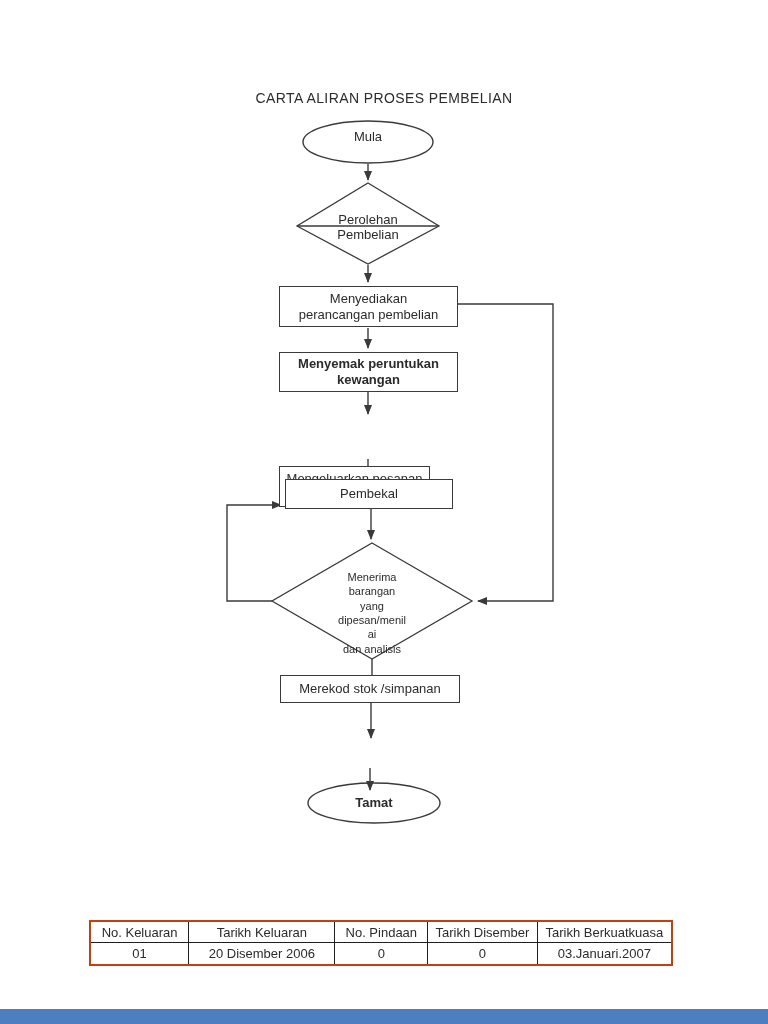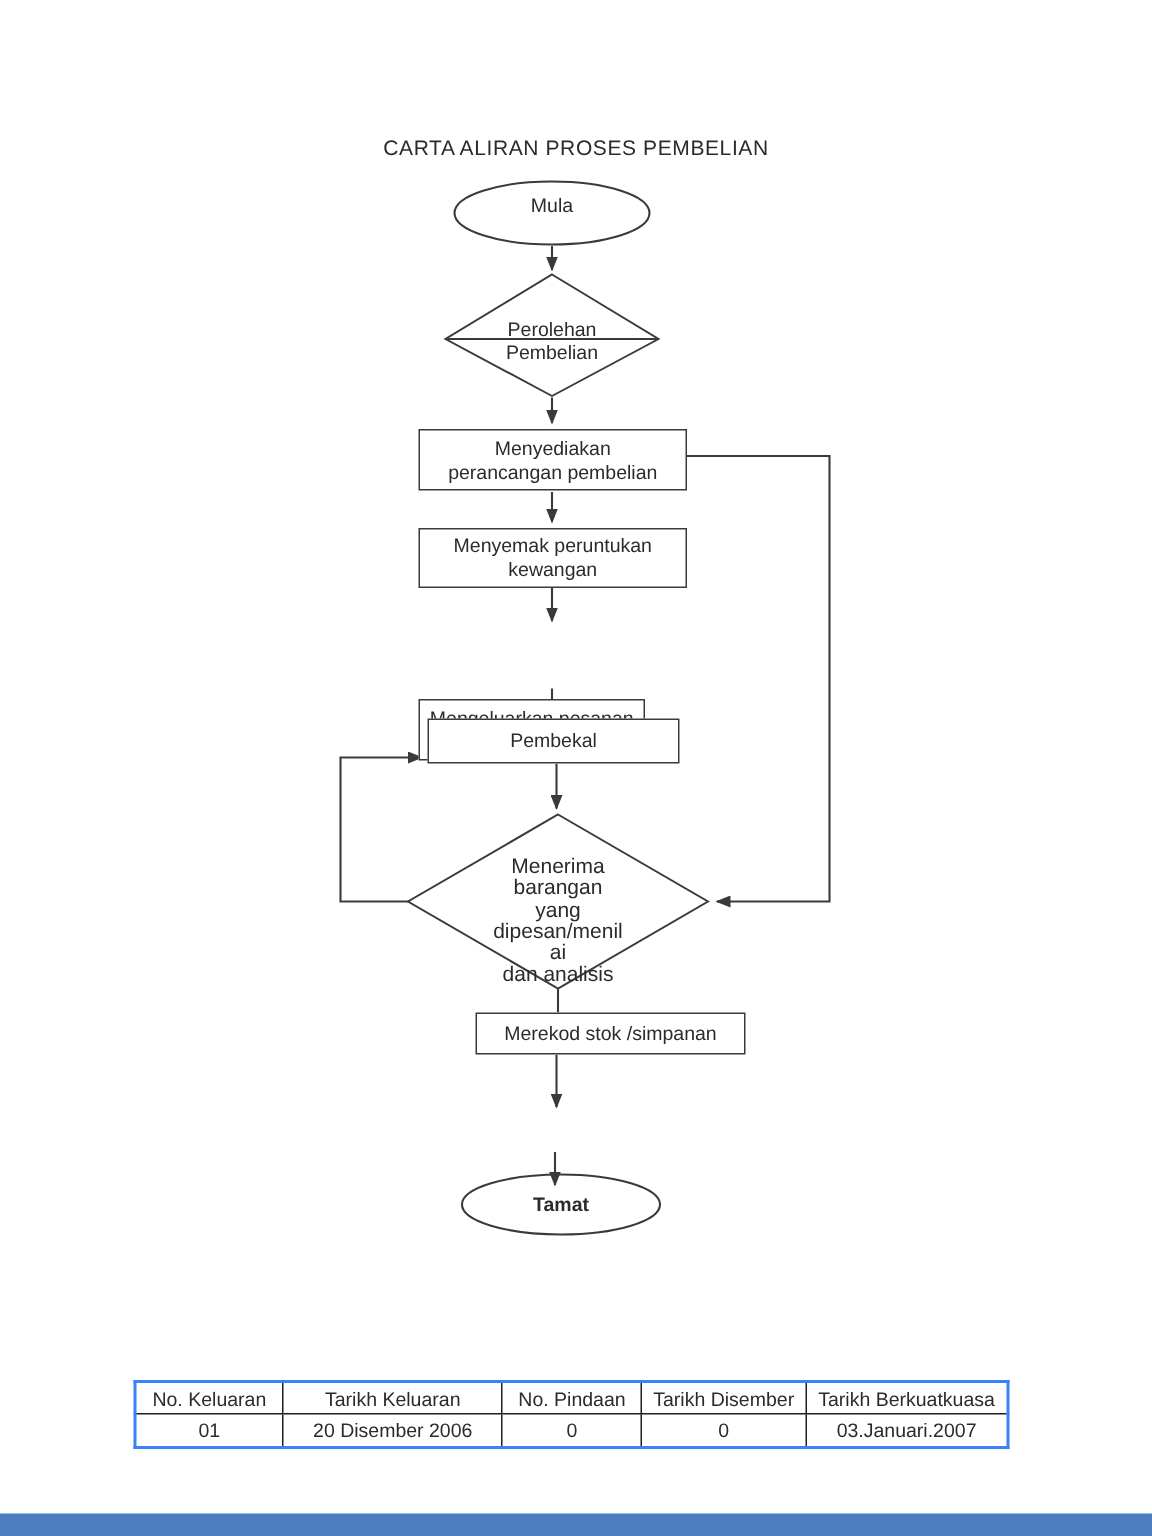--- a/index.html
+++ b/index.html
@@ -46,32 +46,32 @@
     line-height: 16px;
     color: #2b2b2b;
   }
   .process {
     border: 1.4px solid #3a3a3a;
     background: #ffffff;
     box-sizing: border-box;
   }
   .diamond-label { background: transparent; }
   .d2-label {
-    font-size: 14px;
+    font-size: 11px;
     line-height: 14.4px;
   }
   .rev-table {
     position: absolute;
     left: 89px;
     top: 920px;
     width: 584px;
     border-collapse: collapse;
     font-size: 13px;
     color: #2b2b2b;
-    border: 2px solid #3b82f6;
+    border: 2px solid #c2410c;
   }
   .rev-table th, .rev-table td {
     border: 1px solid #1f1f1f;
     text-align: center;
     font-weight: normal;
     padding: 0;
   }
   .rev-table th { height: 20px; }
   .rev-table td { height: 21px; }
   .footer-bar {
@@ -122,36 +122,36 @@
   </svg>
 
   <div class="label" style="left:303px; top:122px; width:130px; height:29px;">Mula</div>
 
   <div class="label diamond-label" style="left:303px; top:211px; width:130px; height:31px; line-height:15px;">Perolehan
 Pembelian</div>
 
   <div class="label process" style="left:279px; top:286px; width:179px; height:41px;">Menyediakan
 perancangan pembelian</div>
 
-  <div class="label process" style="left:279px; top:352px; width:179px; height:40px;">Menyemak peruntukan
+  <div class="label process" style="left:279px; top:352px; width:179px; height:40px;font-weight:bold;">Menyemak peruntukan
 kewangan</div>
 
   <div class="label process" style="left:279px; top:418px; width:151px; height:41px;margin-top:48px;">Mengeluarkan pesanan
 tempatan</div>
 
   <div class="label process" style="left:285px; top:479px; width:168px; height:30px;">Pembekal</div>
 
   <div class="label diamond-label d2-label" style="left:312px; top:569px; width:120px; height:88px;">Menerima
 barangan
 yang
 dipesan/menil
 ai
 dan analisis</div>
 
-  <div class="label process" style="left:280px; top:675px; width:180px; height:28px;margin-left:37px;">Merekod stok /simpanan</div>
+  <div class="label process" style="left:280px; top:675px; width:180px; height:28px;">Merekod stok /simpanan</div>
 
 
   <div class="label" style="left:309px; top:783px; width:130px; height:40px;font-weight:bold;">Tamat</div>
 
   <table class="rev-table">
     <colgroup>
       <col style="width:99px">
         <col style="width:147px">
         <col style="width:93px">
       <col style="width:110px">

